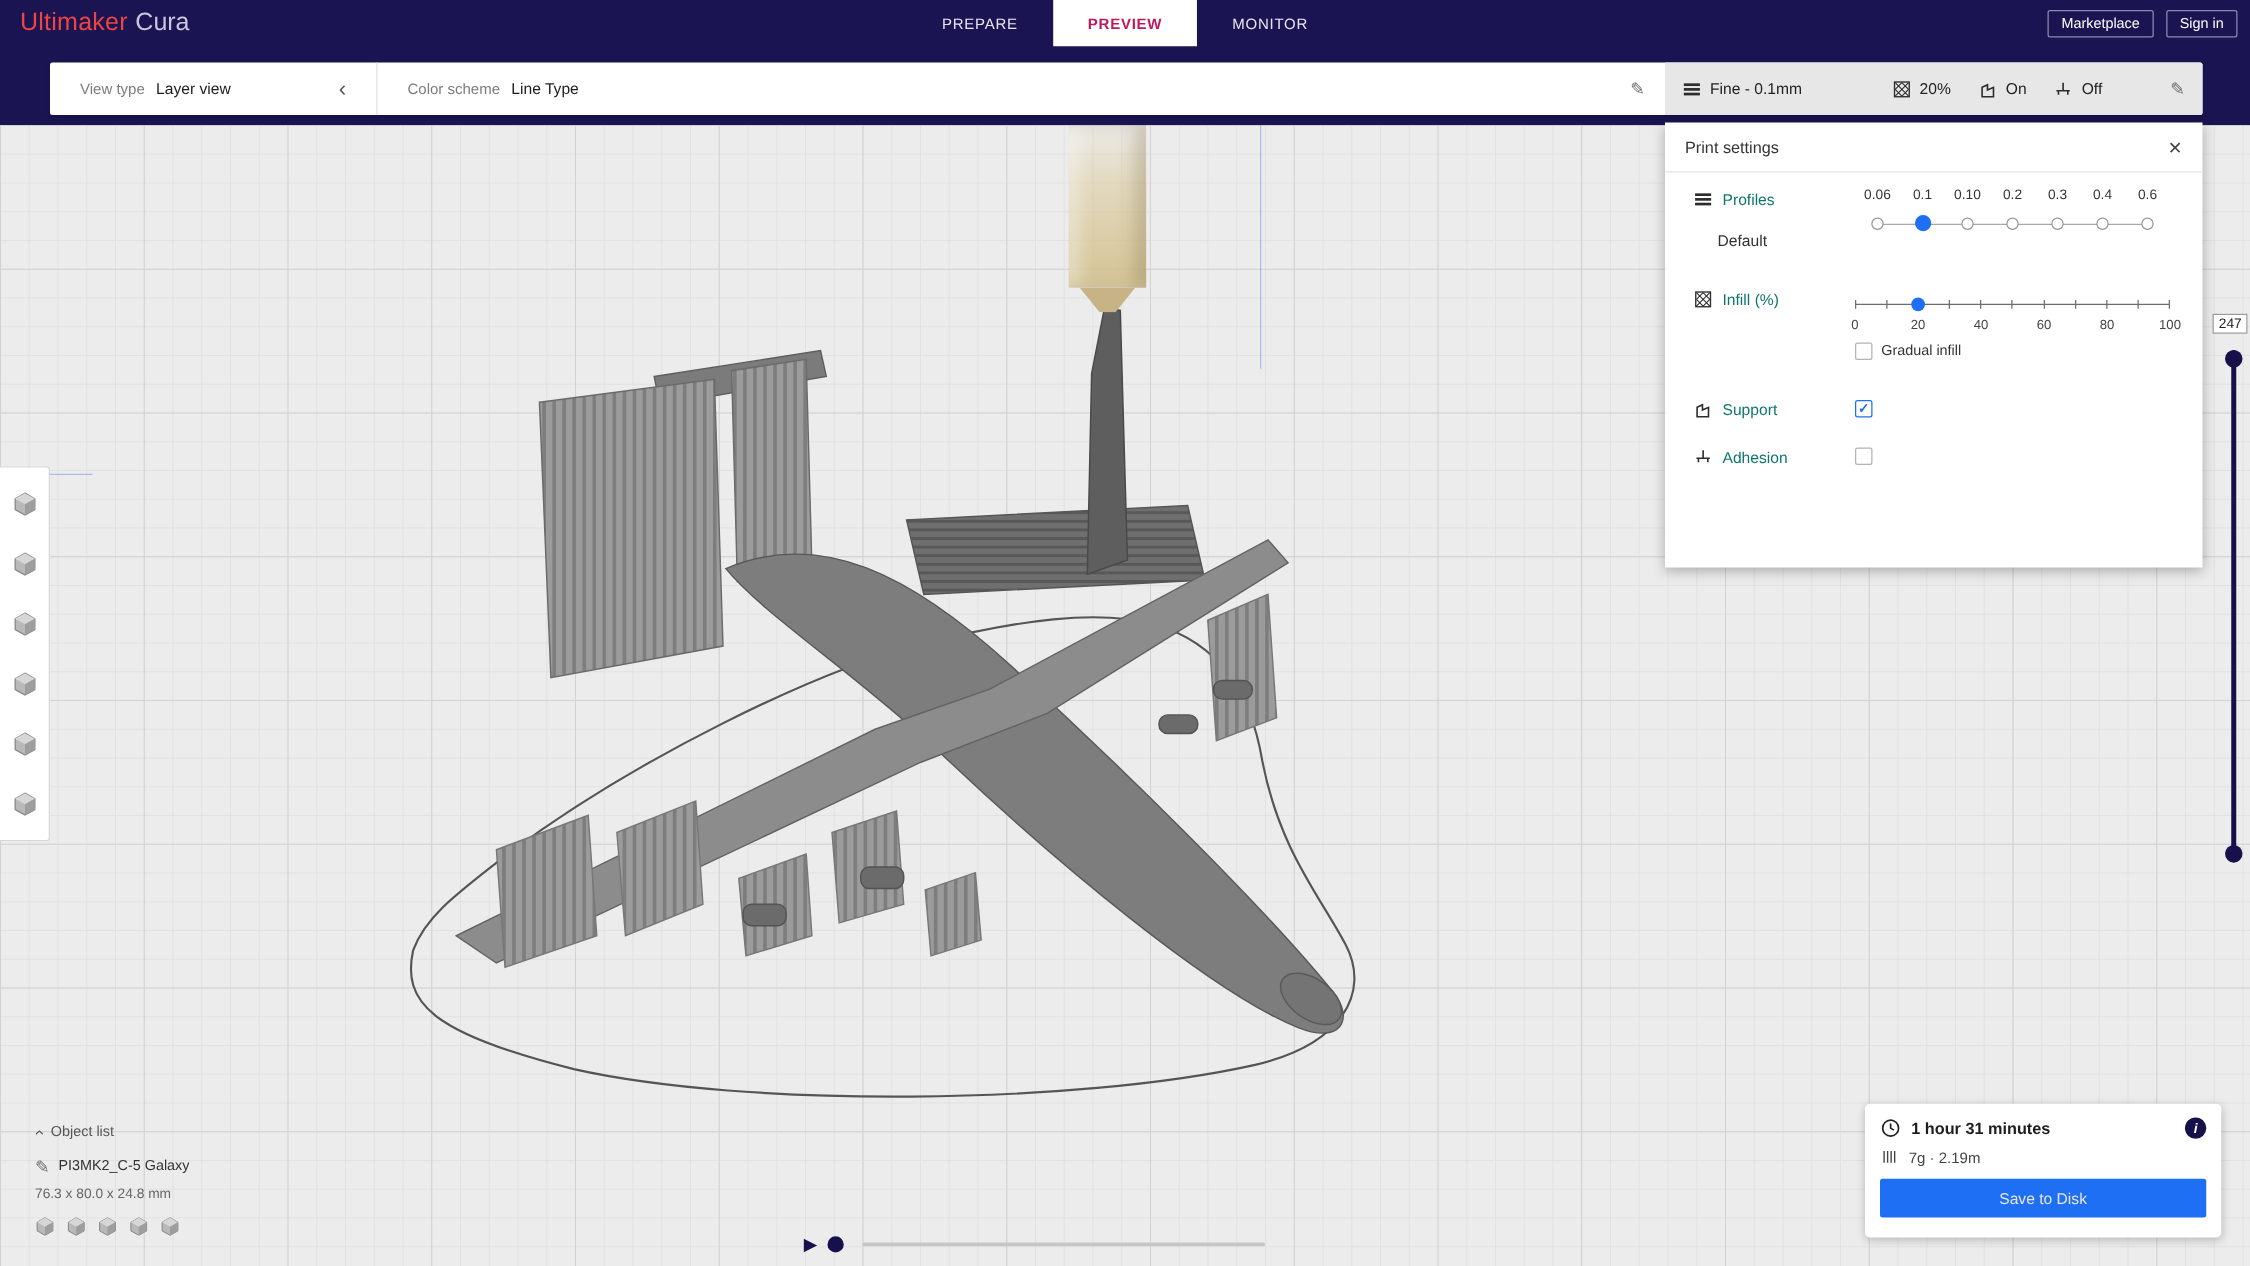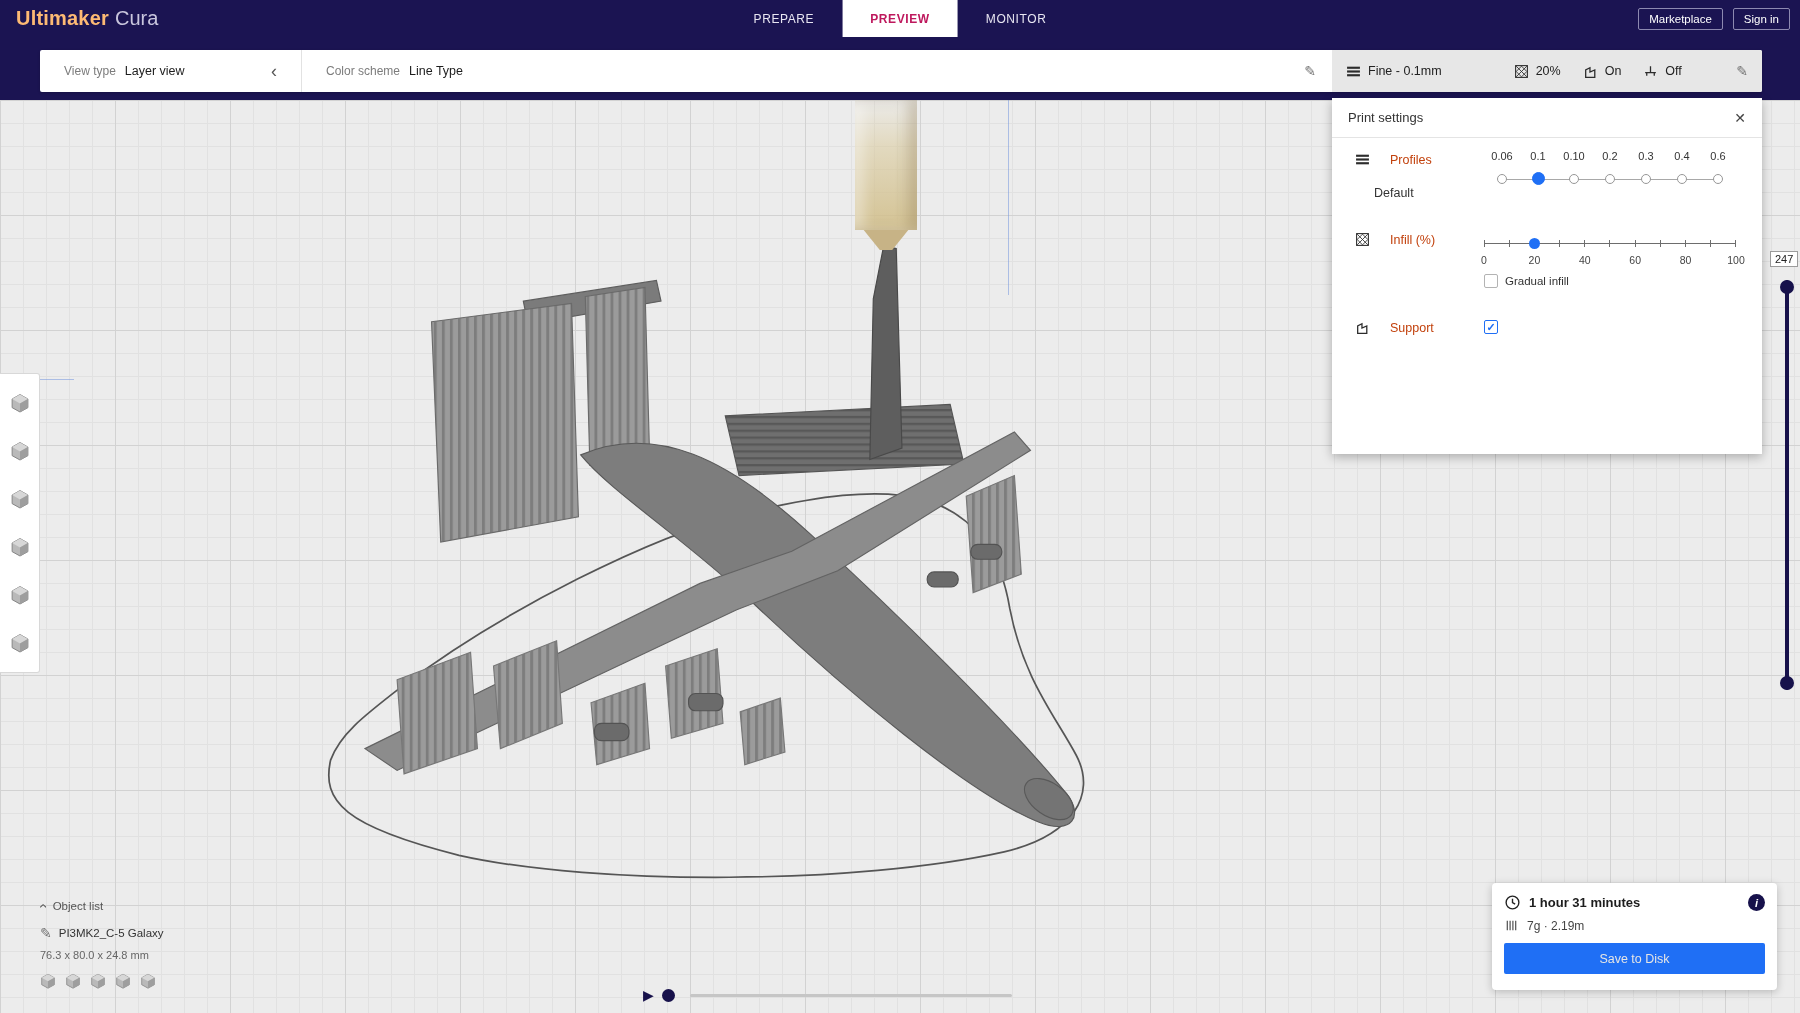--- a/index.html
+++ b/index.html
@@ -21,21 +21,21 @@
     background:linear-gradient(to bottom,rgba(224,209,168,0.05),rgba(218,202,155,.55) 35%,rgba(209,190,138,.9));
     box-shadow:inset -10px 0 12px rgba(120,100,60,.25), inset 10px 0 12px rgba(255,255,255,.35)}
   .nozzle{position:absolute;left:855px;top:230px;width:62px;height:20px;background:#c7b386;z-index:2;
     clip-path:polygon(14% 0,86% 0,60% 100%,40% 100%)}
   .model-svg{position:absolute;left:321px;top:230px;width:781px;height:654px;overflow:visible;z-index:1}
 
   
   .band{position:absolute;left:0;top:0;width:1800px;height:100px;background:#1b1452;z-index:8}
   .header{position:relative;height:37px}
   .brand{position:absolute;left:16px;top:0;height:37px;display:flex;align-items:center;gap:6px}
-  .brand .b1{color:#fdba74;font-size:20px;font-weight:bold;letter-spacing:.2px}
+  .brand .b1{color:#ef4444;font-size:20px;font-weight:normal;letter-spacing:.2px}
   .brand .b2{color:#c9c6dd;font-size:20px;font-weight:300}
   .tabs{position:absolute;left:50%;transform:translateX(-50%);top:0;height:37px;display:flex}
   .tab{height:37px;display:flex;align-items:center;padding:0 28px;color:#e8e6f2;font-size:12px;
     letter-spacing:.6px;cursor:pointer}
   .tab.active{background:#fff;color:#be185d;font-weight:bold}
   .hdr-right{position:absolute;right:10px;top:0;height:37px;display:flex;align-items:center;gap:10px}
   .hbtn{border:1px solid #8d89b0;color:#fff;font-size:11.5px;padding:4px 10px;border-radius:2px;cursor:pointer}
 
   
   .strip{position:absolute;left:40px;top:50px;width:1722px;height:42px;background:#fff;border-radius:2px;
@@ -56,21 +56,21 @@
   .summary .pencil{margin-left:auto}
   .pico{width:15px;height:15px;flex:0 0 auto}
 
   
   .panel{position:absolute;left:1332px;top:98px;width:430px;height:356px;background:#fff;z-index:9;
     box-shadow:0 3px 10px rgba(0,0,0,.28)}
   .panel-hd{height:40px;border-bottom:1px solid #e4e4e4;display:flex;align-items:center;padding:0 16px}
   .panel-title{font-size:13px;color:#333}
   .close{margin-left:auto;color:#444;font-size:14px;cursor:pointer}
   .prow{position:relative}
-  .row-label{position:absolute;left:23px;display:flex;align-items:center;gap:20px;color:#c2410c;font-size:12.5px}
+  .row-label{position:absolute;left:23px;display:flex;align-items:center;gap:8px;color:#0f766e;font-size:12.5px}
   .profiles-block{height:64px;margin-top:12px}
   .default-lbl{position:absolute;left:42px;top:36px;color:#333;font-size:12.5px}
   .plabels{position:absolute;left:152px;top:0;width:252px;display:flex}
   .plabels span{flex:1;text-align:center;font-size:11px;color:#333}
   .pstops{position:absolute;left:152px;top:22px;width:252px;height:16px;display:flex}
   .pline{position:absolute;left:17px;right:17px;top:7px;height:1px;background:#a8a8a8}
   .pcol{flex:1;display:flex;justify-content:center;position:relative;cursor:pointer}
   .pdot{width:10px;height:10px;border:1px solid #979797;border-radius:50%;background:#fff;margin-top:2px}
   .pdot.sel{width:13px;height:13px;background:#1f6ff5;border-color:#1f6ff5;margin-top:0}
   .infill-block{height:80px;margin-top:8px}
@@ -94,21 +94,21 @@
     display:flex;align-items:center;gap:7px;padding:0 13px;cursor:pointer}
   .custom-btn .txt{font-size:12.5px;color:#17114b}
   .custom-btn .arr{color:#1f6ff5;font-size:15px;font-weight:bold}
 
   
   .tools{position:absolute;left:0;top:373px;width:40px;background:#fff;border:1px solid #d8d8d8;border-left:none;
     border-radius:0 3px 3px 0;padding:5px 0;z-index:5}
   .tool-btn{width:39px;height:48px;display:flex;align-items:center;justify-content:center;cursor:pointer}
 
   
-  .objpanel{position:absolute;left:40px;top:898px;width:230px;z-index:5}
+  .objpanel{position:absolute;left:28px;top:898px;width:230px;z-index:5}
   .obj-hd{display:flex;align-items:center;gap:8px;color:#555;font-size:11.5px;cursor:pointer}
   .obj-chev{display:inline-block;transform:rotate(-90deg);font-size:14px;color:#555}
   .obj-item{display:flex;align-items:center;gap:7px;margin-top:11px;color:#333;font-size:11.5px;cursor:pointer}
   .obj-dims{margin-top:8px;color:#666;font-size:11px}
   .obj-icons{display:flex;gap:9px;margin-top:12px}
   .obj-icons .oi{cursor:pointer}
 
   
   .play-icon{position:absolute;left:643px;top:987px;color:#17114b;font-size:14px;z-index:5;cursor:pointer}
   .scrub-handle{position:absolute;left:662px;top:989px;width:13px;height:13px;border-radius:50%;
@@ -359,20 +359,29 @@
         <svg class="pico" viewBox="0 0 14 14">
             <path d="M2.5 12.5v-7l4-2v4l4.5-2v7Z" fill="none" stroke="#2c2c2c" stroke-width="1.2"></path>
           </svg>
         <span>Support</span>
       </span>
       <span class="cb checked">
           <span class="mark">✓</span>
         </span>
     </div>
 
+    <div class="prow toggle-row" style="margin-top:14px">
+      <span class="row-label" style="top:2px">
+        <svg class="pico" viewBox="0 0 14 14" fill="none" stroke="#2c2c2c" stroke-width="1.2">
+            <path d="M7 2v6M2 8h10M3.5 8v3M10.5 8v3"></path>
+          </svg>
+        <span>Adhesion</span>
+      </span>
+      <span class="cb"></span>
+    </div>
 
   </div>
 
   <div class="tools">
     <div class="tool-btn">
         <svg viewBox="0 0 16 16" width="20" height="20">
           <use href="#cube"></use>
         </svg>
       </div>
     <div class="tool-btn">

